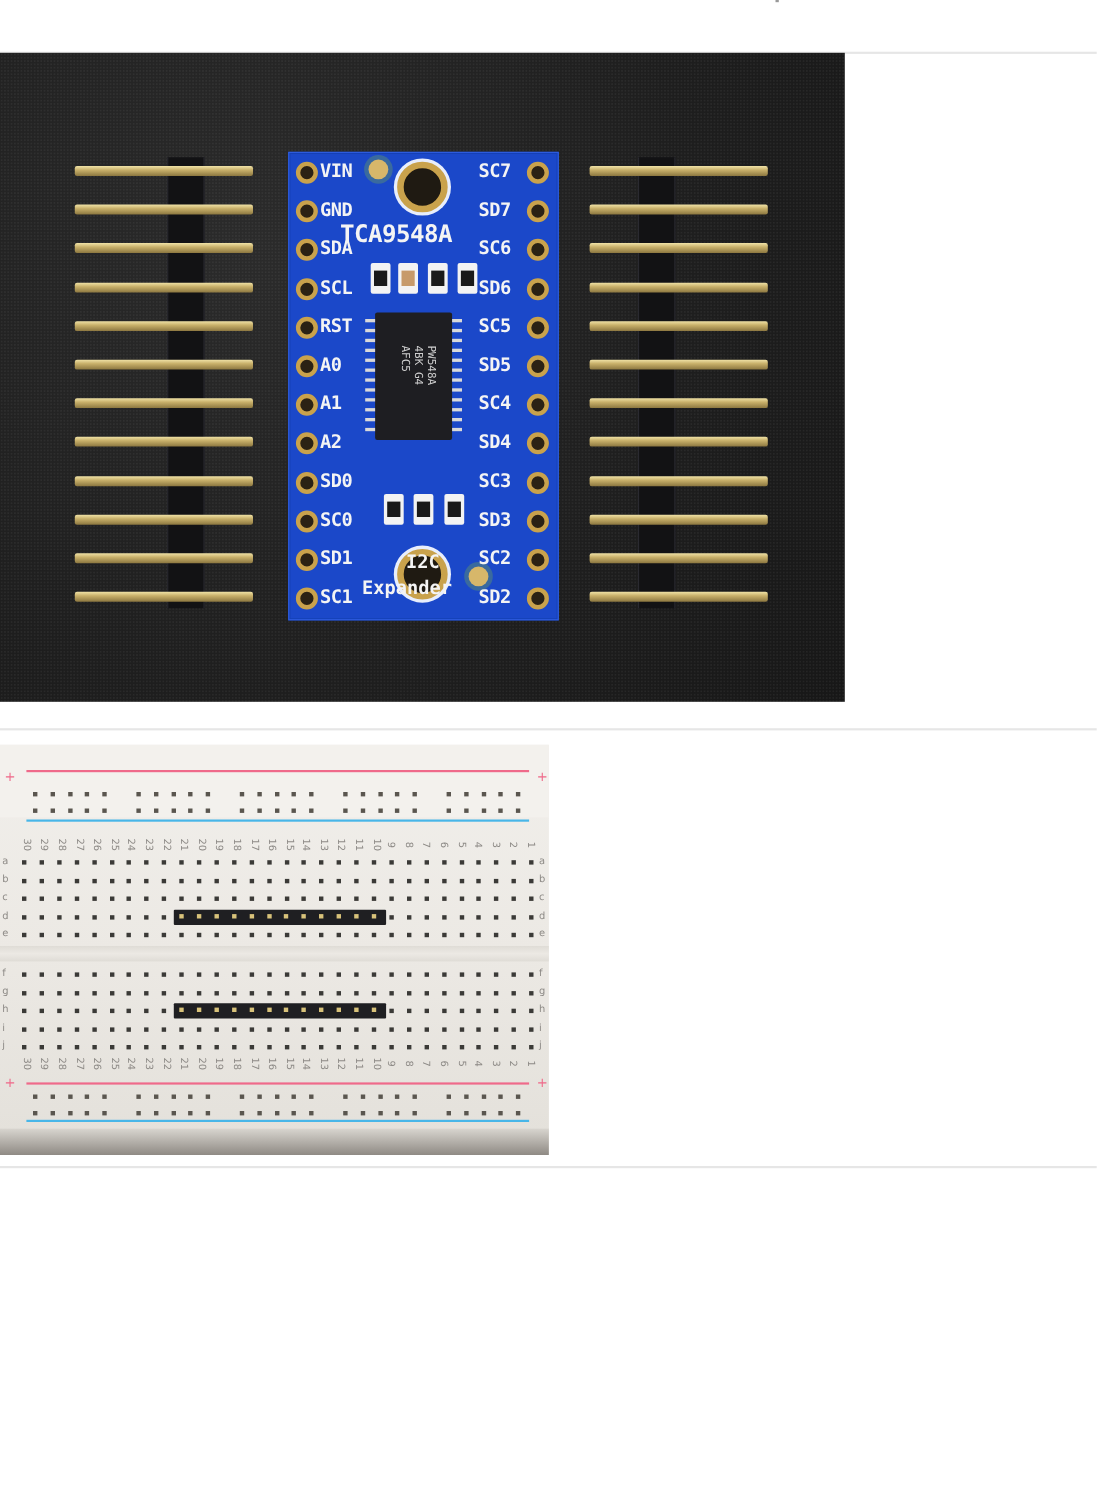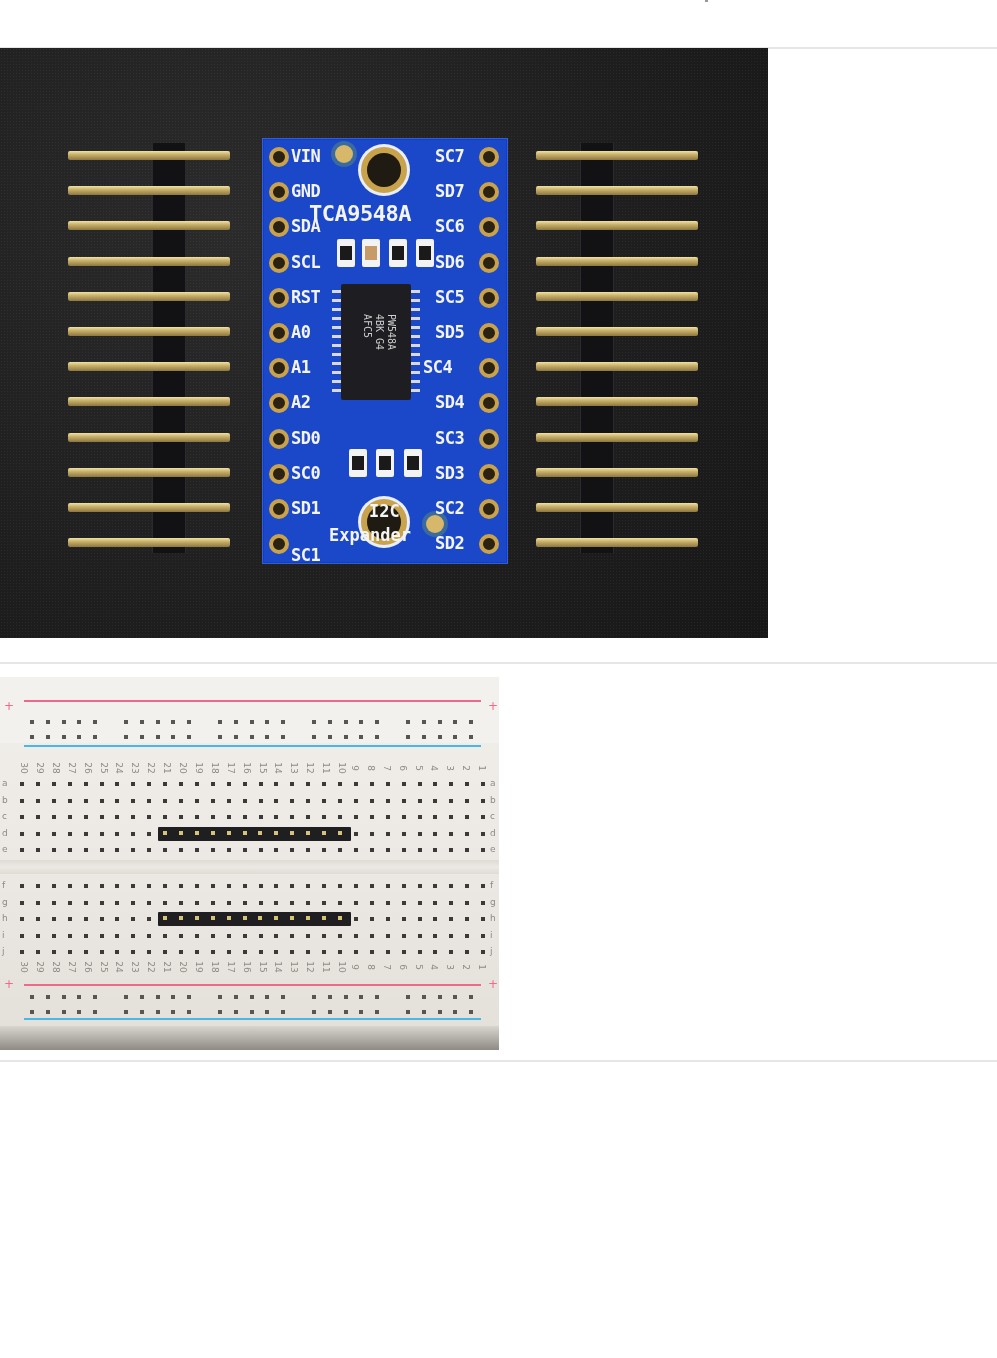--- a/index.html
+++ b/index.html
@@ -130,35 +130,35 @@
       <div class="pad-label" style="left:28px; top:218.20000000000002px;">A1</div>
       <div class="pad" style="left:6px; top:254.40000000000003px;"></div>
       <div class="pad-label" style="left:28px; top:253.40000000000003px;">A2</div>
       <div class="pad" style="left:6px; top:289.6px;"></div>
       <div class="pad-label" style="left:28px; top:288.6px;">SD0</div>
       <div class="pad" style="left:6px; top:324.8px;"></div>
       <div class="pad-label" style="left:28px; top:323.8px;">SC0</div>
       <div class="pad" style="left:6px; top:360px;"></div>
       <div class="pad-label" style="left:28px; top:359px;">SD1</div>
       <div class="pad" style="left:6px; top:395.20000000000005px;"></div>
-      <div class="pad-label" style="left:28px; top:394.20000000000005px;margin-top:12px;">SC1</div>
+      <div class="pad-label" style="left:28px; top:394.20000000000005px;">SC1</div>
       <div class="pad" style="left:216px; top:8px;"></div>
       <div class="pad-label" style="left:172px; top:7px;">SC7</div>
       <div class="pad" style="left:216px; top:43.2px;"></div>
       <div class="pad-label" style="left:172px; top:42.2px;">SD7</div>
       <div class="pad" style="left:216px; top:78.4px;"></div>
       <div class="pad-label" style="left:172px; top:77.4px;">SC6</div>
       <div class="pad" style="left:216px; top:113.60000000000001px;"></div>
       <div class="pad-label" style="left:172px; top:112.60000000000001px;">SD6</div>
       <div class="pad" style="left:216px; top:148.8px;"></div>
       <div class="pad-label" style="left:172px; top:147.8px;">SC5</div>
       <div class="pad" style="left:216px; top:184px;"></div>
       <div class="pad-label" style="left:172px; top:183px;">SD5</div>
       <div class="pad" style="left:216px; top:219.20000000000002px;"></div>
-      <div class="pad-label" style="left:160px; top:218.20000000000002px;">SC4</div>
+      <div class="pad-label" style="left:172px; top:218.20000000000002px;">SC4</div>
       <div class="pad" style="left:216px; top:254.40000000000003px;"></div>
       <div class="pad-label" style="left:172px; top:253.40000000000003px;">SD4</div>
       <div class="pad" style="left:216px; top:289.6px;"></div>
       <div class="pad-label" style="left:172px; top:288.6px;">SC3</div>
       <div class="pad" style="left:216px; top:324.8px;"></div>
       <div class="pad-label" style="left:172px; top:323.8px;">SD3</div>
       <div class="pad" style="left:216px; top:360px;"></div>
       <div class="pad-label" style="left:172px; top:359px;">SC2</div>
       <div class="pad" style="left:216px; top:395.20000000000005px;"></div>
       <div class="pad-label" style="left:172px; top:394.20000000000005px;">SD2</div>

